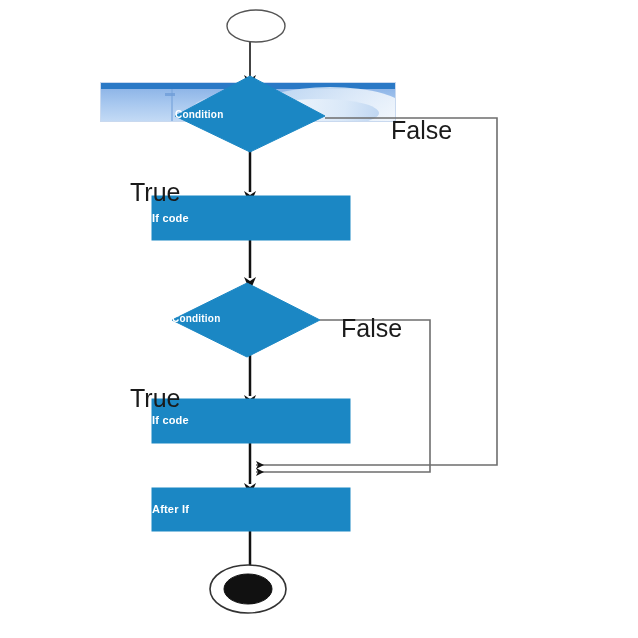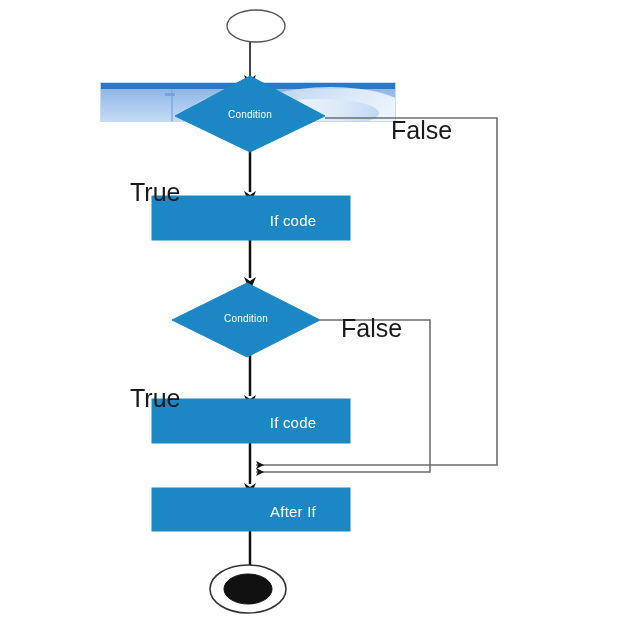--- a/index.html
+++ b/index.html
@@ -23,29 +23,28 @@
     position: absolute;
     left: 0;
     top: 0;
     width: 638px;
     height: 638px;
   }
   .node-label {
     position: absolute;
     color: #ffffff;
     font-family: "Liberation Sans", sans-serif;
-    font-weight: normal;
+    font-weight: bold;
     letter-spacing: 0.2px;
-    text-align: center;
+    text-align: left;
     white-space: nowrap;
     pointer-events: none;
   }
   .label-process {
-    font-size: 15px;
-    margin-left: 42px;
+    font-size: 11px;
   }
   .label-decision {
     font-size: 10px;
   }
   .edge-label {
     position: absolute;
     color: #1a1a1a;
     font-family: "Liberation Sans", sans-serif;
     font-size: 25px;
     font-weight: normal;

